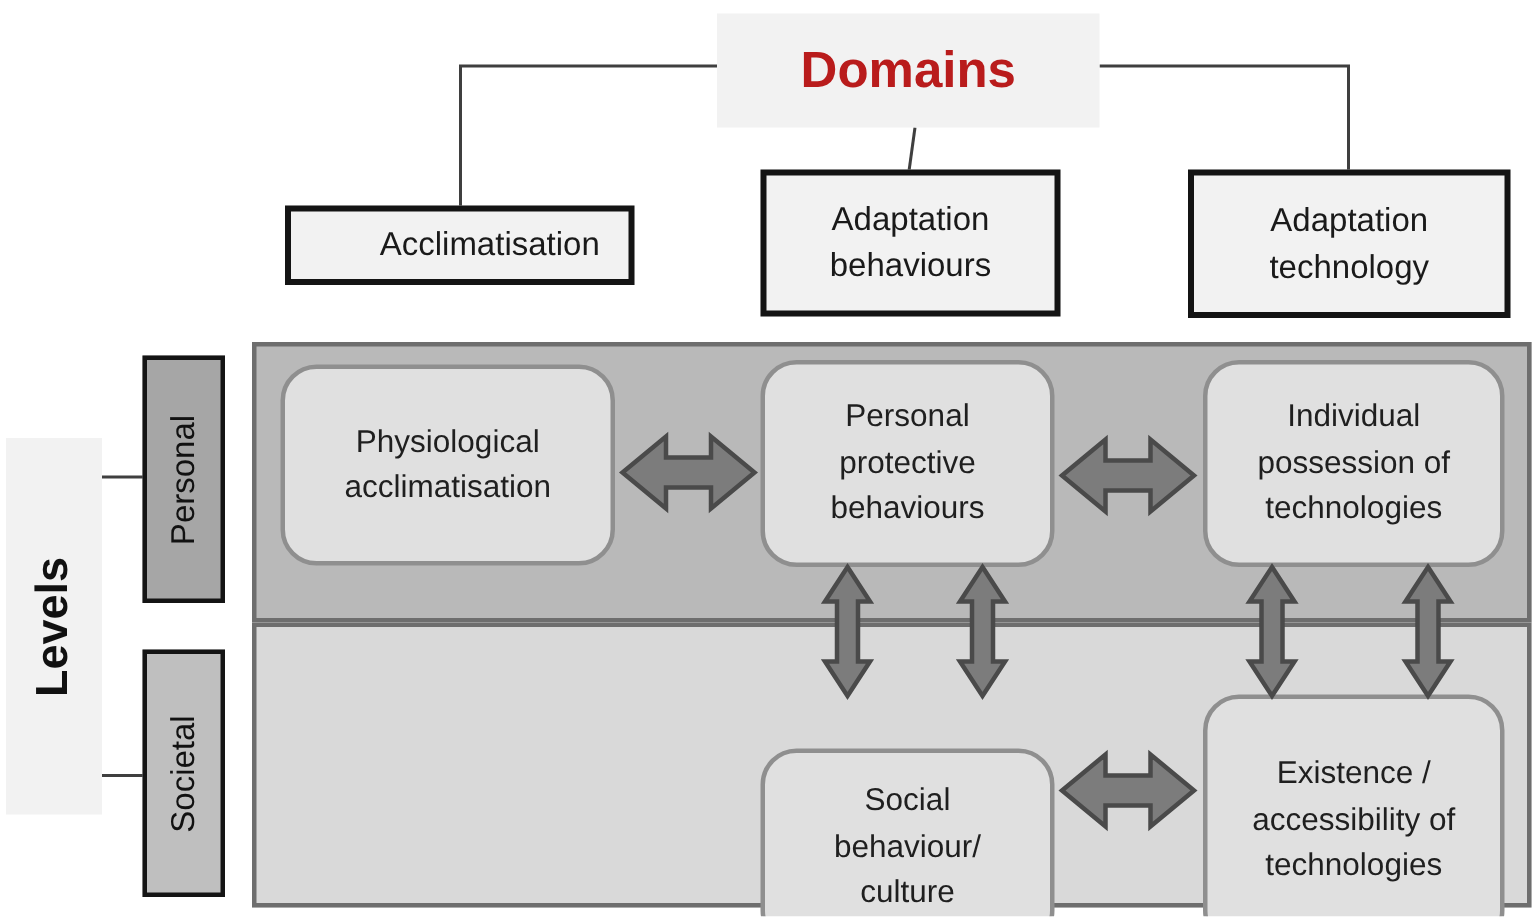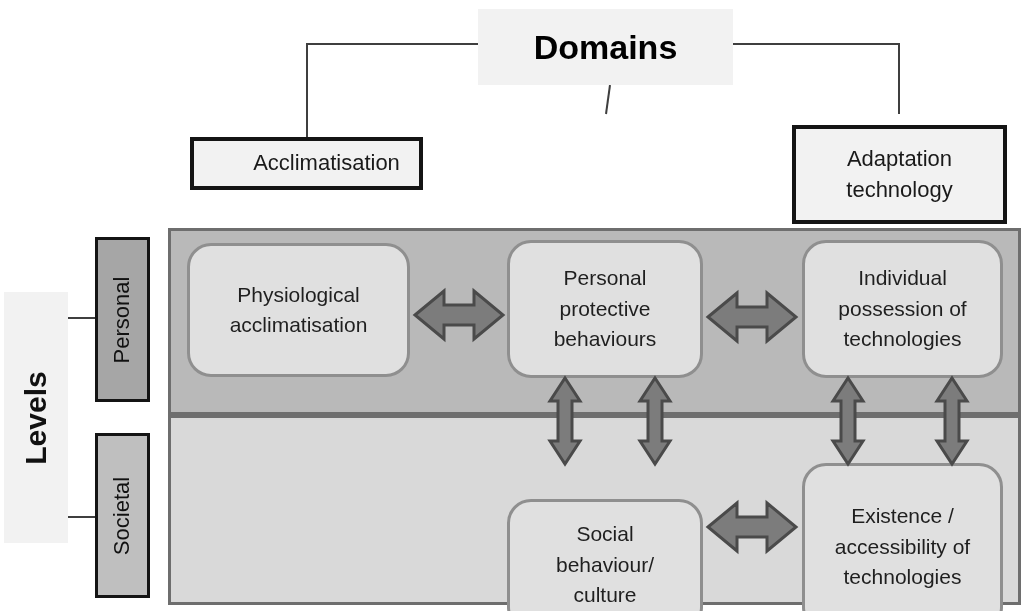--- a/index.html
+++ b/index.html
@@ -25,34 +25,34 @@
     width: 1024px; height: 611px;
     z-index: 1;
     pointer-events: none;
   }
 
   
   .domains-title {
     left: 478px; top: 9px; width: 255px; height: 76px;
     background: #f2f2f2;
     display: flex; align-items: center; justify-content: center;
-    font-size: 34px; font-weight: bold; color: #000000;
+    font-size: 34px; font-weight: bold; color: #b91c1c;
     z-index: 2;
   }
   .domain-box {
     background: #f2f2f2;
     border: 4px solid #141414;
     display: flex; align-items: center; justify-content: center;
     text-align: center;
     font-size: 22px; line-height: 1.4; color: #1a1a1a;
     z-index: 2;
   }
   .domain-acclim { left: 190px; top: 137px; width: 233px; height: 53px; padding-left: 40px; }
   .domain-behav  { left: 507px; top: 113px; width: 200px; height: 98px; padding: 0 10px; }
-  .domain-tech   { left: 792px; top: 113px; width: 215px; height: 99px; padding: 0 10px; margin-top: 12px; }
+  .domain-tech   { left: 792px; top: 113px; width: 215px; height: 99px; padding: 0 10px; }
 
   
   .levels-bg {
     left: 4px; top: 292px; width: 64px; height: 251px;
     background: #f2f2f2;
     display: flex; align-items: center; justify-content: center;
     z-index: 2;
   }
   .levels-bg span {
     transform: rotate(-90deg);
@@ -123,20 +123,21 @@
 
       <polyline points="33,362 33,318 96,318"></polyline>
 
       <polyline points="33,472 33,517 96,517"></polyline>
     </g>
   </svg>
 
   <div class="abs domains-title">Domains</div>
 
   <div class="abs domain-box domain-acclim">Acclimatisation</div>
+  <div class="abs domain-box domain-behav">Adaptation behaviours</div>
   <div class="abs domain-box domain-tech">Adaptation technology</div>
 
   <div class="abs levels-bg">
     <span>Levels</span>
   </div>
   <div class="abs level-box level-personal">
     <span>Personal</span>
   </div>
   <div class="abs level-box level-societal">
     <span>Societal</span>

